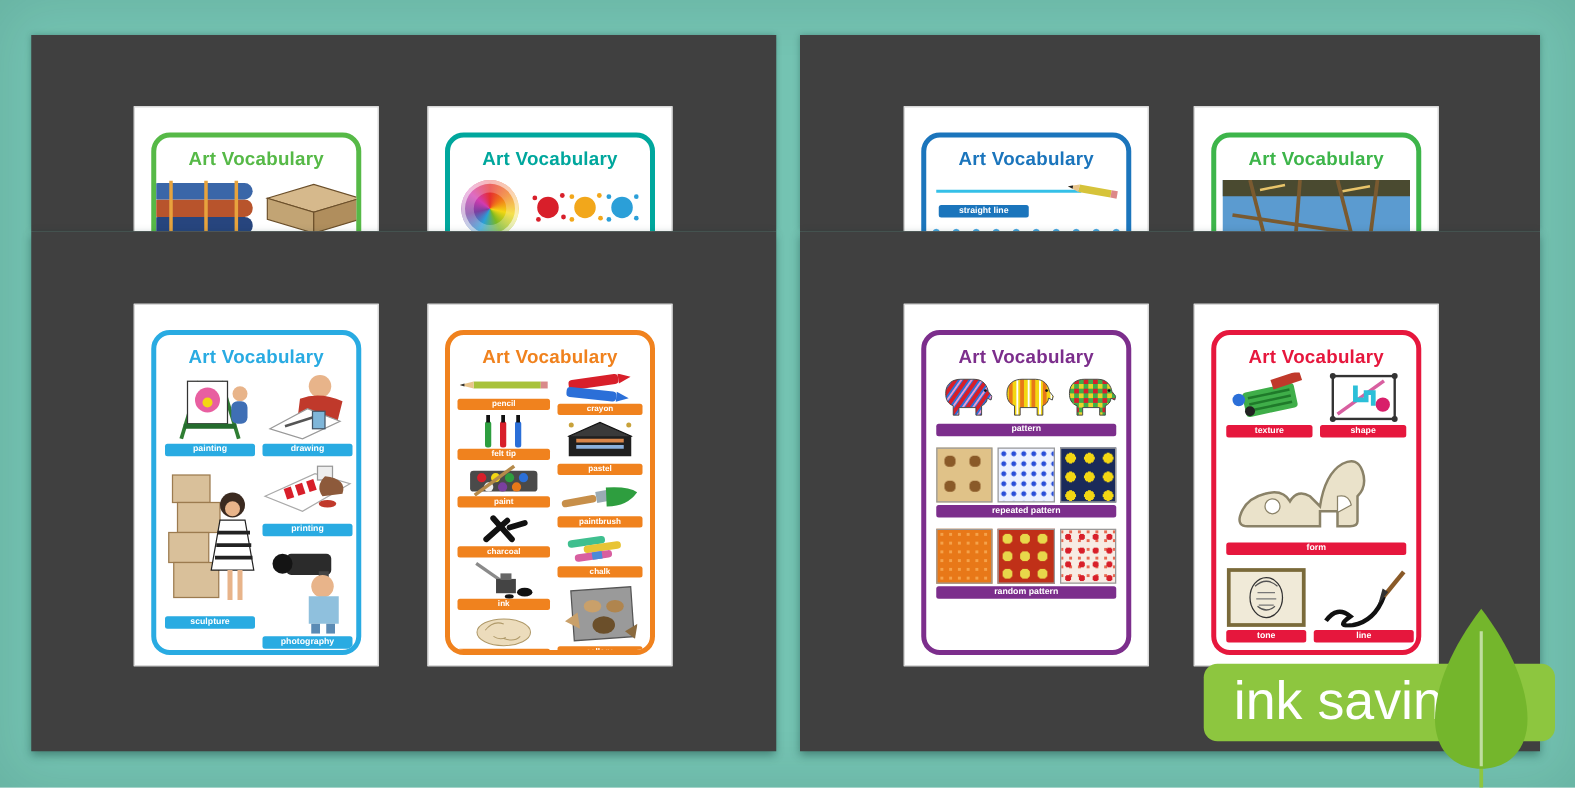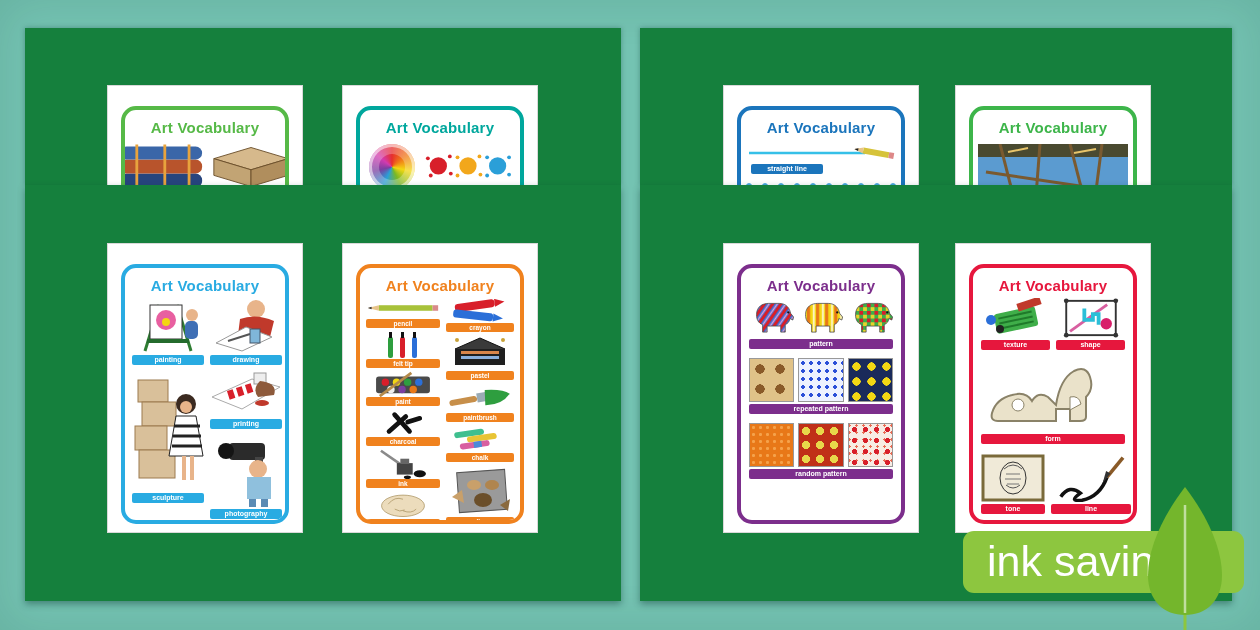--- a/index.html
+++ b/index.html
@@ -1,19 +1,19 @@
 <!DOCTYPE html>
 <html><head>
 <meta charset="utf-8">
 <style>
   html,body{margin:0;padding:0;}
   body{width:1260px;height:630px;overflow:hidden;font-family:"Liberation Sans",sans-serif;}
   #canvas{position:relative;width:1260px;height:630px;background:#74c3b2;box-shadow:inset 0 0 50px rgba(0,40,35,.12);}
 
-  .page{position:absolute;background:#15803d;overflow:hidden;box-shadow:0 3px 7px rgba(10,55,48,.45);}
+  .page{position:absolute;background:#404040;overflow:hidden;box-shadow:0 3px 7px rgba(10,55,48,.45);}
   .page.back{box-shadow:0 0 5px rgba(10,55,48,.35);}
 
   .sheet{position:absolute;width:196px;height:290px;background:#fff;border:1px solid #d9d9d9;box-sizing:border-box;}
 
   .vcard{position:absolute;left:13px;right:13px;top:20px;bottom:8px;background:#fff;
          border:4px solid var(--accent,#999);border-radius:15px;overflow:hidden;box-sizing:border-box;}
   .vcard .title{margin-top:9px;text-align:center;font-weight:bold;font-size:15px;letter-spacing:.2px;color:var(--accent);}
 
   .bar{background:var(--accent);color:#fff;font-weight:bold;font-size:7px;line-height:10px;height:10px;
        text-align:center;border-radius:2px;overflow:hidden;white-space:nowrap;}

